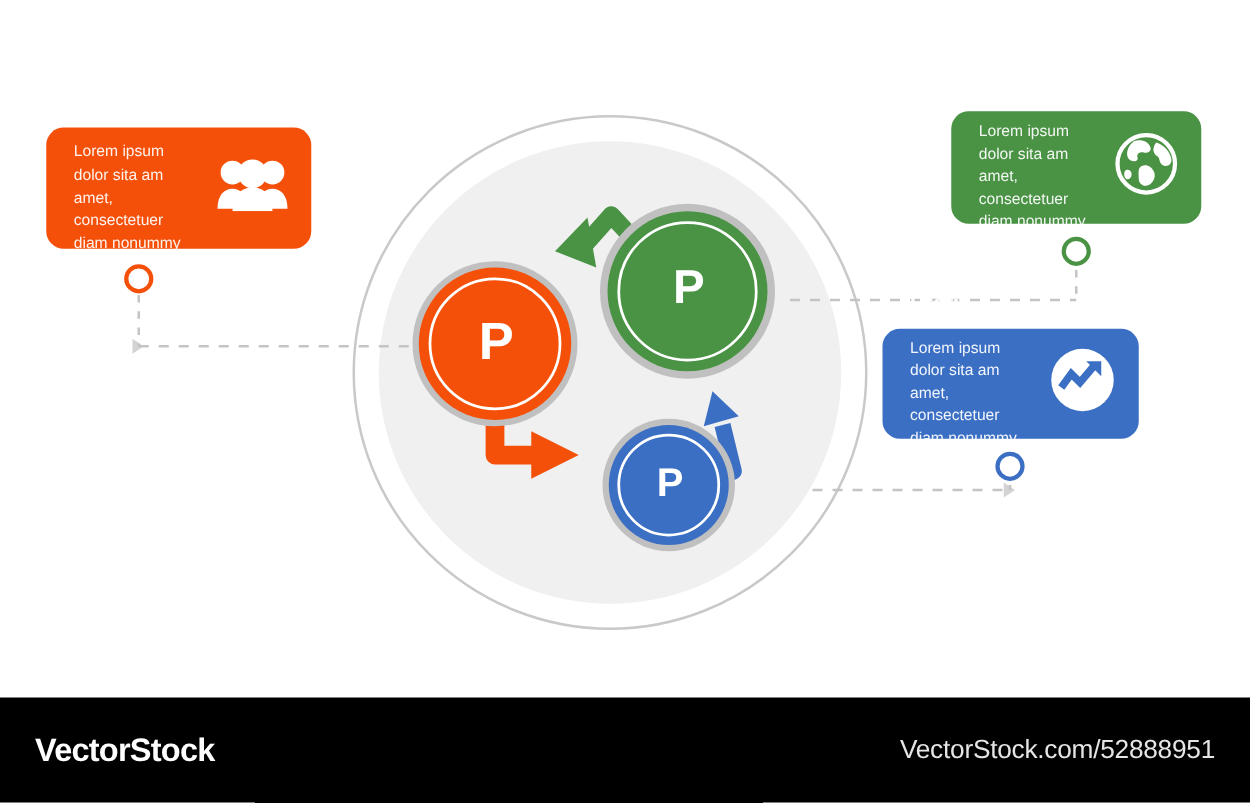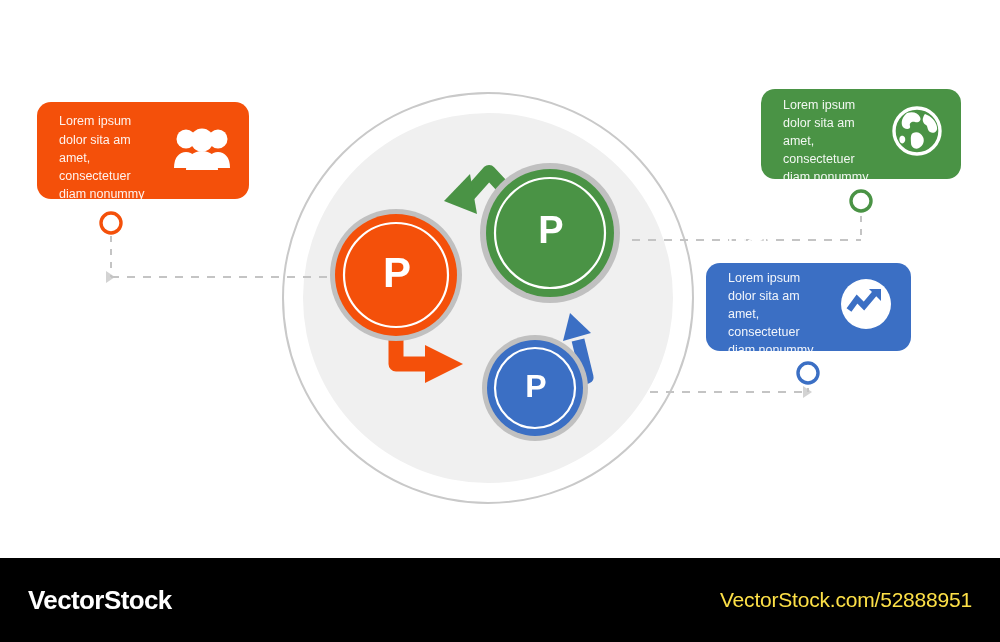--- a/index.html
+++ b/index.html
@@ -133,21 +133,21 @@
     padding: 0 28px;
   }
   #wm-brand {
     color: #ffffff;
     font-size: 26px;
     font-weight: bold;
     letter-spacing: -0.6px;
     font-family: "Liberation Sans", sans-serif;
   }
   #wm-url {
-    color: #fde047;
+    color: #e5e5e5;
     font-size: 21px;
     letter-spacing: -0.2px;
     font-family: "Liberation Sans", sans-serif;
   }
 </style>
 </head>
 <body>
 
 <div id="stage">
 

